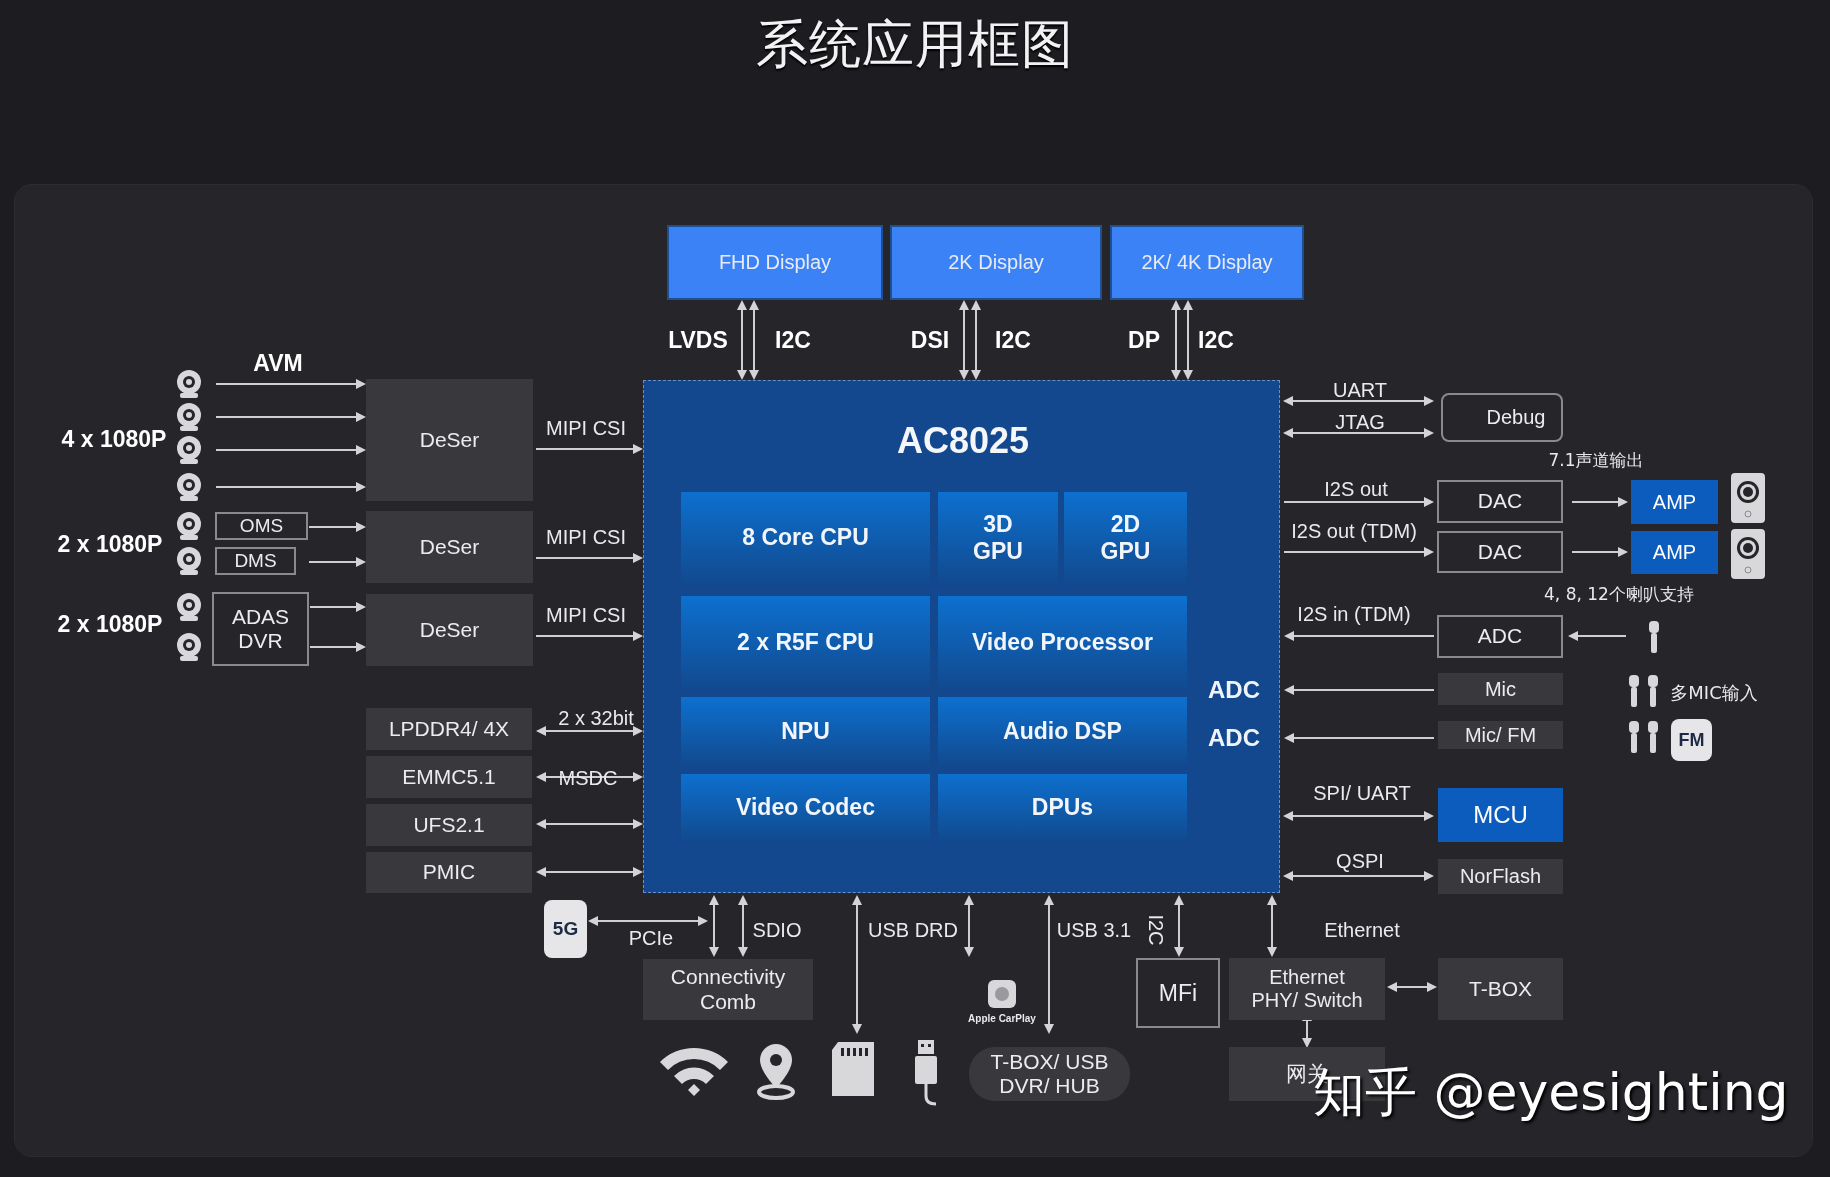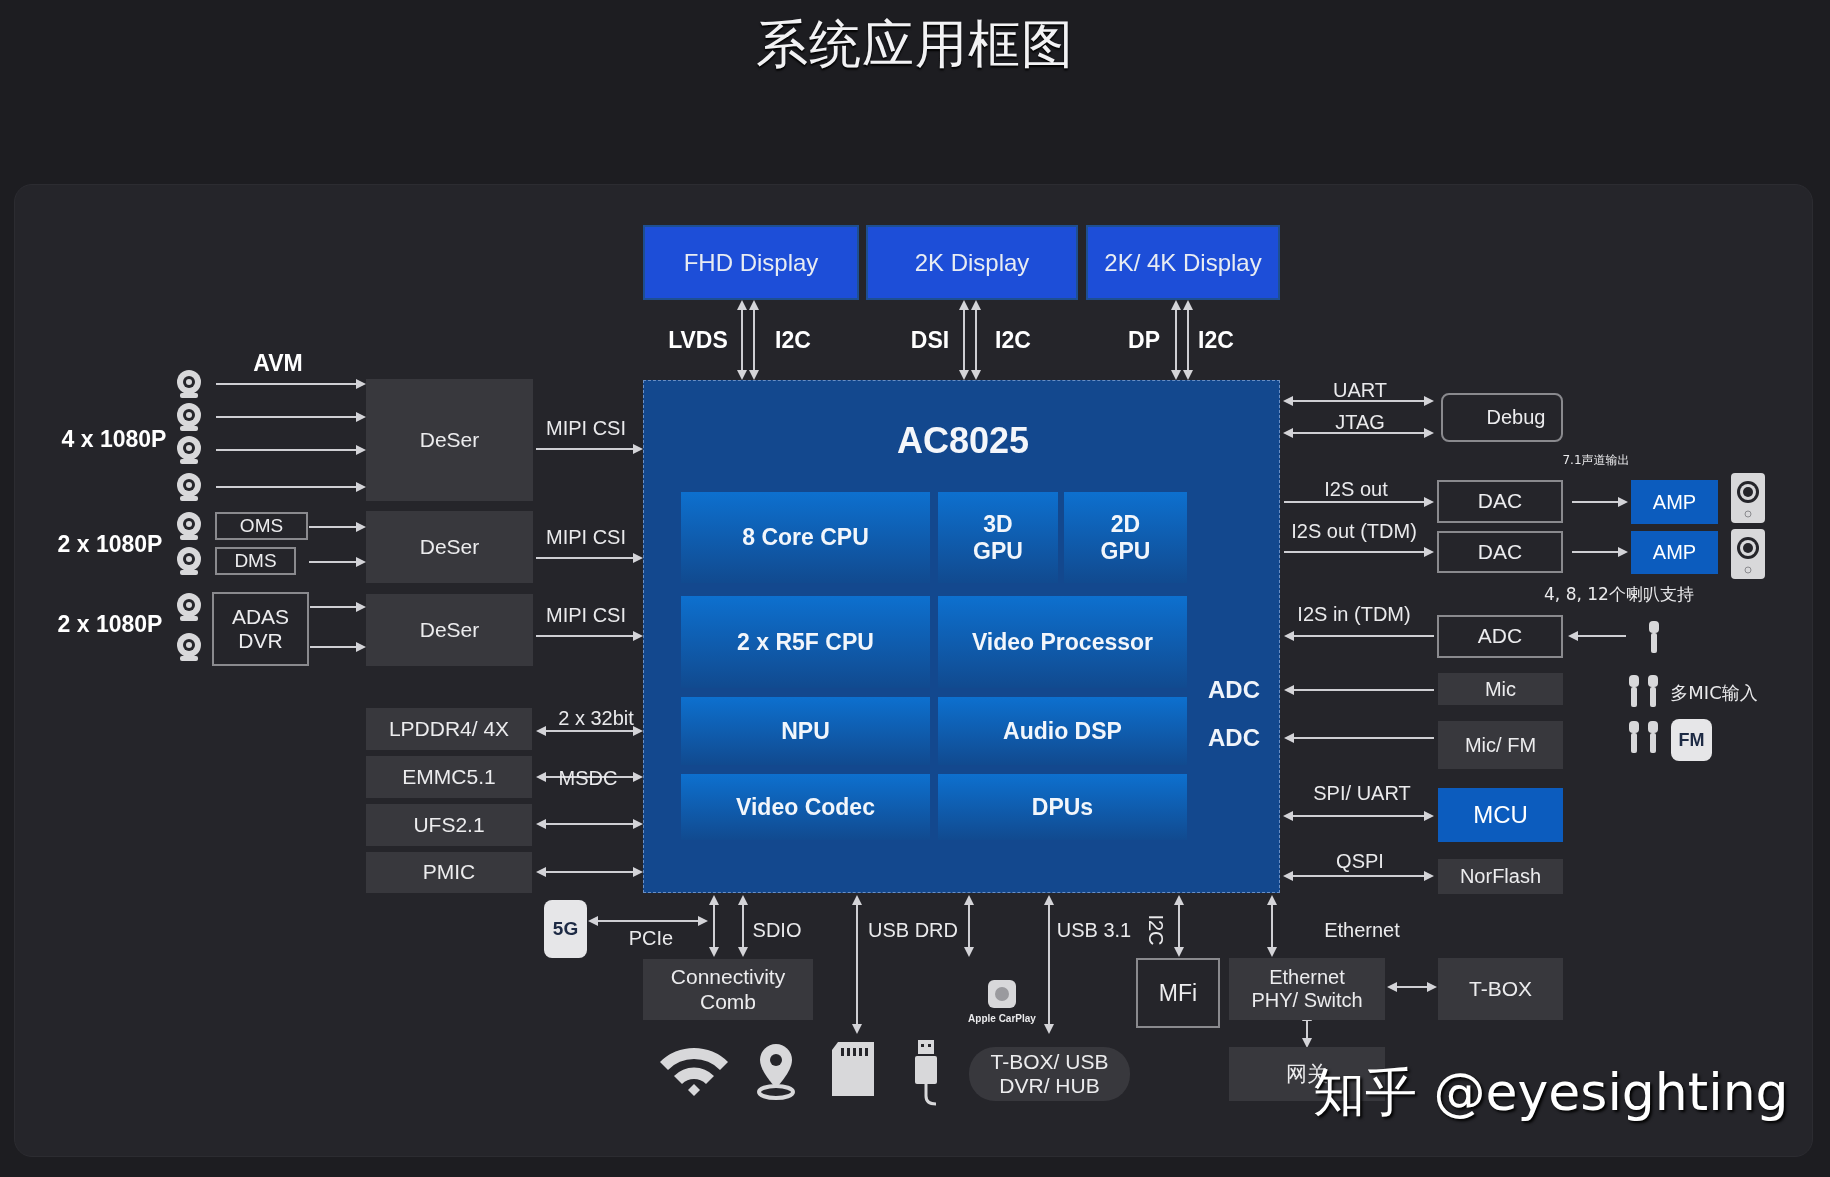--- a/index.html
+++ b/index.html
@@ -16,21 +16,21 @@
     letter-spacing:1px; text-shadow:0 2px 2px #000;
   }
   .panel {
     left:14px; top:184px; width:1797px; height:971px;
     background:#25252a; border-radius:18px; border:1px solid #2c2c31;
   }
   .box {
     position:absolute; display:flex; align-items:center; justify-content:center;
     text-align:center; box-sizing:border-box; line-height:1.15;
   }
-  .disp { background:#1d4ed8; border:2px solid #1e4f92; font-size:24px; color:#e8ecf2; }
+  .disp { background:#3b82f6; border:2px solid #1e4f92; font-size:20px; color:#e8ecf2;margin-left:24px; }
   .grey { background:#38383d; font-size:21px; color:#ececee; }
   .outline { border:2px solid #8a8a8e; font-size:21px; color:#ececee; }
   .blue { background:#0c5cbe; font-size:22px; color:#fff; }
   .lbl { position:absolute; white-space:nowrap; font-size:20px; color:#eaeaec; transform:translate(-50%,-50%); }
   .bold { font-weight:bold; font-size:23px; color:#fff; }
   .chip {
     left:643px; top:380px; width:637px; height:513px; box-sizing:border-box;
     background:#13488e; border:1px dashed #6a8fc4;
   }
   .chip-title { font-size:36px; font-weight:bold; color:#f4f6fa; }
@@ -265,21 +265,21 @@
 <div class="box outline" style="left:1136px;top:958px;width:84px;height:70px;font-size:23px;">MFi</div>
 <div class="lbl" style="left:1362px;top:930px;">Ethernet</div>
 <div class="box grey" style="left:1229px;top:958px;width:156px;height:62px;white-space:pre-line;font-size:20px;">Ethernet
 PHY/ Switch</div>
 <div class="box grey" style="left:1438px;top:958px;width:125px;height:62px;">T-BOX</div>
 <div class="box grey" style="left:1229px;top:1047px;width:156px;height:54px;">网关</div>
 
 <div class="lbl" style="left:1360px;top:390px;">UART</div>
 <div class="lbl" style="left:1360px;top:422px;">JTAG</div>
 <div class="box outline" style="left:1441px;top:393px;width:122px;height:49px;border-radius:8px;font-size:20px;padding-left:28px;">Debug</div>
-<div class="lbl" style="left:1596px;top:460px;font-size:12px;font-family:'DejaVu Sans',sans-serif;">7.1声道输出</div>
+<div class="lbl" style="left:1596px;top:460px;font-size:17px;font-family:'DejaVu Sans',sans-serif;">7.1声道输出</div>
 <div class="lbl" style="left:1356px;top:489px;">I2S out</div>
 <div class="lbl" style="left:1354px;top:531px;">I2S out (TDM)</div>
 <div class="box outline" style="left:1437px;top:480px;width:126px;height:43px;">DAC</div>
 <div class="box outline" style="left:1437px;top:531px;width:126px;height:42px;">DAC</div>
 <div class="box blue" style="left:1631px;top:480px;width:87px;height:44px;font-size:20px;">AMP</div>
 <div class="box blue" style="left:1631px;top:531px;width:87px;height:43px;font-size:20px;">AMP</div>
 
 <svg class="abs" style="left:1730px;top:472px" width="40" height="110">
   <g>
     <rect x="1" y="1" width="34" height="50" rx="4" fill="#d8d8da"></rect>
@@ -320,21 +320,21 @@
         <rect x="6" y="118" width="6" height="20" rx="2"></rect>
       </g>
     <g>
         <rect x="23" y="106" width="10" height="12" rx="4"></rect>
         <rect x="25" y="118" width="6" height="20" rx="2"></rect>
       </g>
   </g>
 </svg>
 
 <div class="box grey" style="left:1438px;top:673px;width:125px;height:32px;font-size:20px;">Mic</div>
-<div class="box grey" style="left:1438px;top:721px;width:125px;height:48px;font-size:20px;">Mic/ FM</div>
+<div class="box grey" style="left:1438px;top:721px;width:125px;height:28px;font-size:20px;">Mic/ FM</div>
 <div class="lbl" style="left:1714px;top:693px;font-size:18px;font-family:'DejaVu Sans',sans-serif;">多MIC输入</div>
 <div class="box icon-box" style="left:1671px;top:719px;width:41px;height:42px;font-size:18px;">FM</div>
 
 <div class="lbl" style="left:1362px;top:793px;">SPI/ UART</div>
 <div class="box blue" style="left:1438px;top:788px;width:125px;height:54px;font-size:24px;">MCU</div>
 <div class="lbl" style="left:1360px;top:861px;">QSPI</div>
 <div class="box grey" style="left:1438px;top:859px;width:125px;height:35px;font-size:20px;">NorFlash</div>
 
 <div class="abs watermark" style="left:1313px;top:1058px;">知乎 @eyesighting</div>
 

